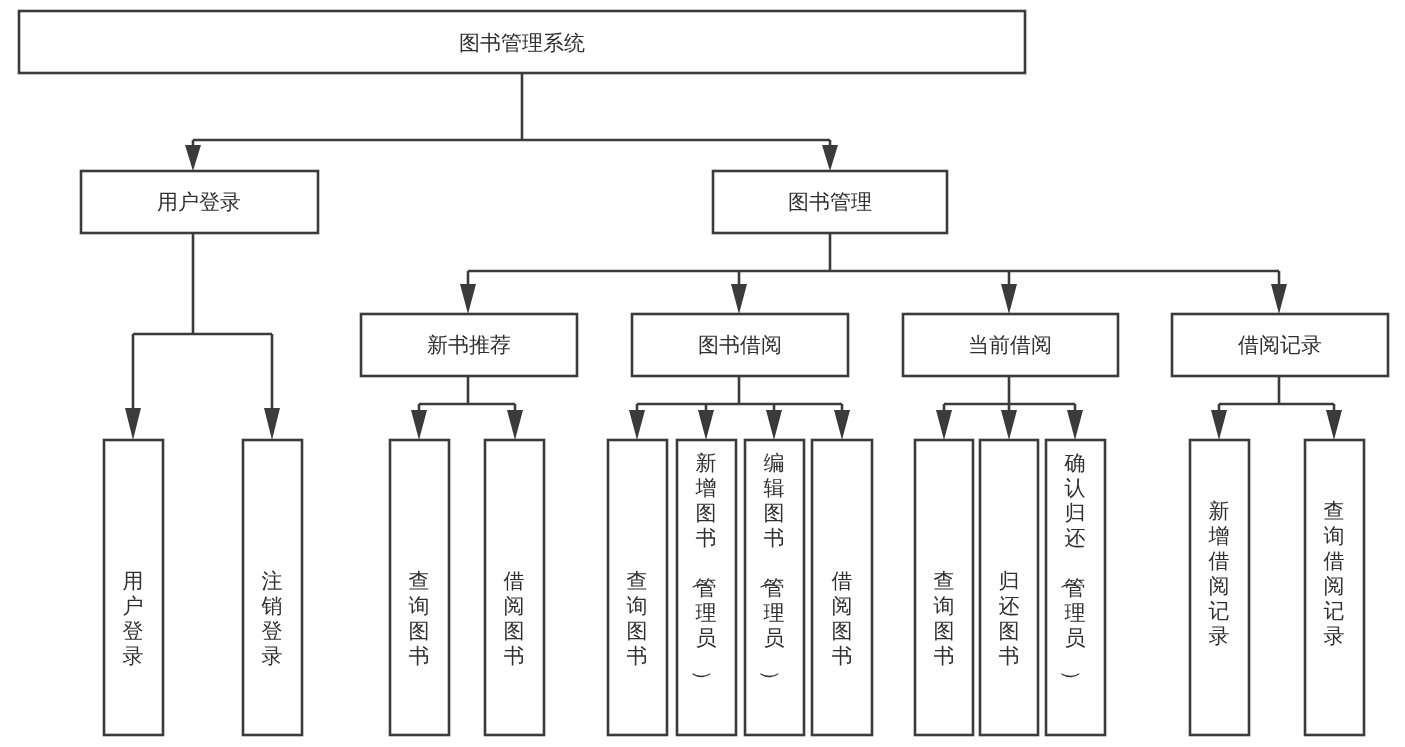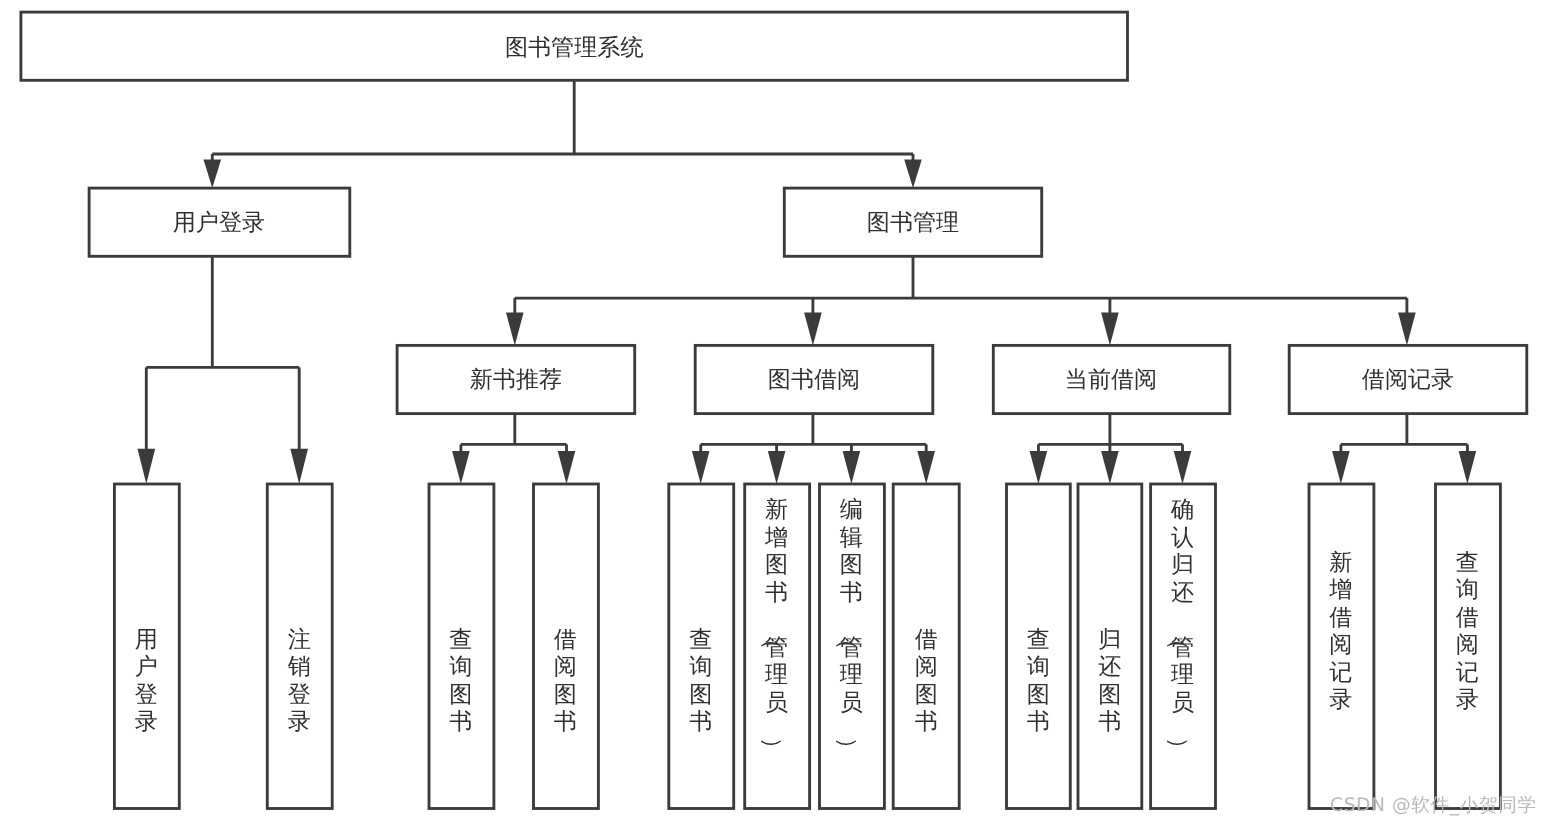--- a/index.html
+++ b/index.html
@@ -245,14 +245,13 @@
       <text class="node-label-vertical" x="1219" y="518"><tspan x="1219" dy="0">新</tspan><tspan x="1219" dy="25">增</tspan><tspan x="1219" dy="25">借</tspan><tspan x="1219" dy="25">阅</tspan><tspan x="1219" dy="25">记</tspan><tspan x="1219" dy="25">录</tspan></text>
     </g>
 
     <g>
       <rect class="node-box" x="1305" y="440" width="59" height="295"></rect>
       <text class="node-label-vertical" x="1334" y="518"><tspan x="1334" dy="0">查</tspan><tspan x="1334" dy="25">询</tspan><tspan x="1334" dy="25">借</tspan><tspan x="1334" dy="25">阅</tspan><tspan x="1334" dy="25">记</tspan><tspan x="1334" dy="25">录</tspan></text>
     </g>
 
   </svg>
 
-  <div class="watermark-text">CSDN @软件_小贺同学</div>
 </div>
 
 </body></html>

